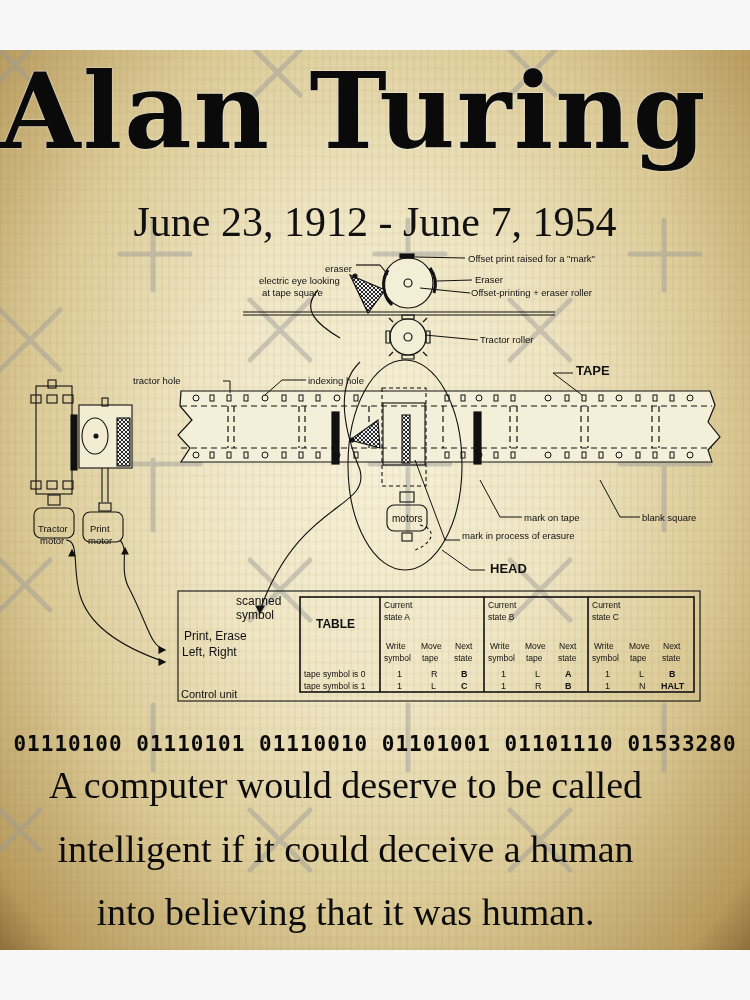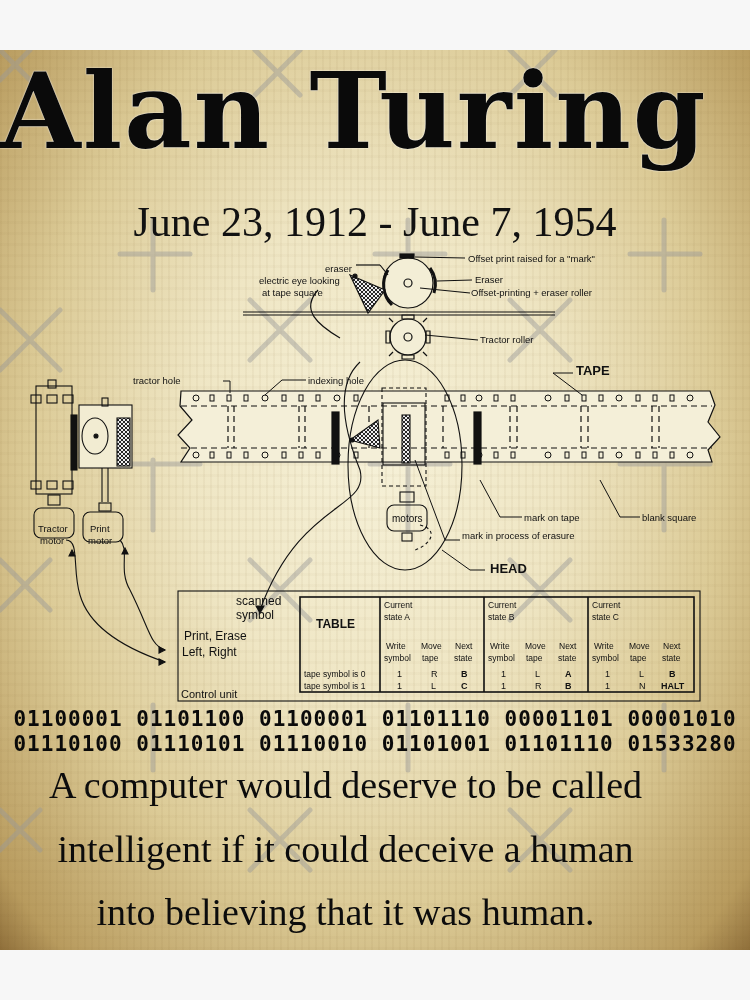--- a/index.html
+++ b/index.html
@@ -330,19 +330,18 @@
         <text class="lbl" x="397" y="627" font-size="9">1</text>
         <text class="lbl" x="431" y="627" font-size="9">L</text>
         <text class="lbl" x="461" y="627" font-size="9" font-weight="bold">B</text>
         <text class="lbl" x="397" y="639" font-size="9">1</text>
         <text class="lbl" x="431" y="639" font-size="9">N</text>
         <text class="lbl" x="453" y="639" font-size="9" font-weight="bold">HALT</text>
       </g>
     </g>
   </svg>
 
-  <div class="binary b1">01100001 01101100 01100001 01101110 00001101 00001010</div>
   <div class="binary b2">01110100 01110101 01110010 01101001 01101110 01533280</div>
 
   <div class="quote q1">A computer would deserve to be called</div>
   <div class="quote q2">intelligent if it could deceive a human</div>
   <div class="quote q3">into believing that it was human.</div>
 </div>
 
 </body></html>

